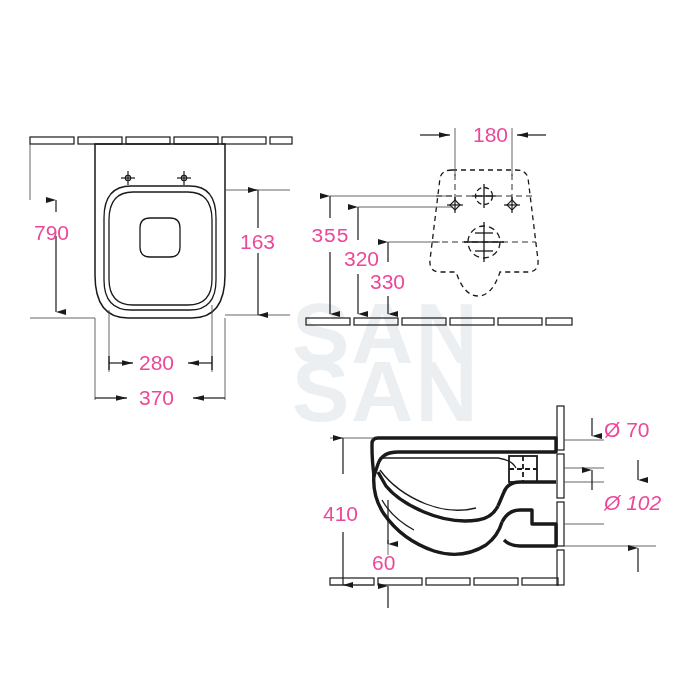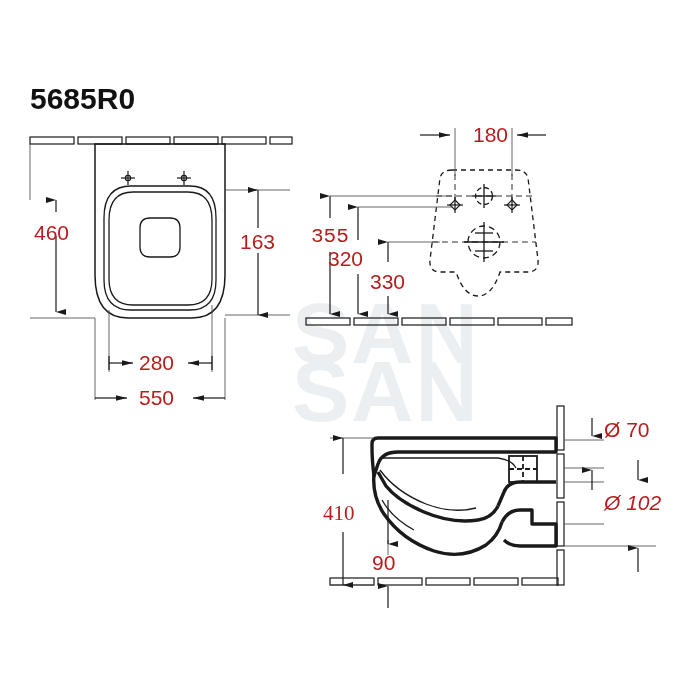--- a/index.html
+++ b/index.html
@@ -29,21 +29,21 @@
     left: 30px;
     top: 82px;
     font-size: 30px;
     font-weight: bold;
     color: #111111;
     letter-spacing: 0px;
     white-space: nowrap;
   }
   .dimlabel {
     position: absolute;
-    color: #b91c1c;
+    color: #ec4899;
     font-size: 21px;
     white-space: nowrap;
     line-height: 1;
   }
   .wm {
     position: absolute;
     color: #eceff1;
     font-size: 86px;
     font-weight: bold;
     letter-spacing: 2px;
@@ -53,21 +53,20 @@
   }
 </style>
 </head>
 <body>
 
 <div id="sheet">
 
   <div class="wm" style="left:292px; top:294px;">SAN</div>
   <div class="wm" style="left:292px; top:352px;">SAN</div>
 
-  <div id="title">5685R0</div>
 
   <svg id="drawing" viewBox="0 0 700 700">
     <defs>
       <marker id="arrDown" markerWidth="9" markerHeight="11" refX="4.5" refY="10" orient="auto-start-reverse" markerUnits="userSpaceOnUse">
         <path d="M4.5 10 L1.6 0 L7.4 0 Z" fill="#1a1a1a"></path>
       </marker>
       <marker id="arrEnd" markerWidth="12" markerHeight="8" refX="11" refY="4" orient="auto" markerUnits="userSpaceOnUse">
         <path d="M11 4 L0 1.2 L0 6.8 Z" fill="#1a1a1a"></path>
       </marker>
     </defs>
@@ -276,28 +275,28 @@
       </g>
 
       <g stroke-width="1.2">
         <line x1="638" y1="460" x2="638" y2="480" marker-end="url(#arrDown)"></line>
         <line x1="638" y1="572" x2="638" y2="548" marker-end="url(#arrDown)"></line>
       </g>
 
     </g>
   </svg>
 
-  <div class="dimlabel" style="left:34px; top:222px;">460</div>
+  <div class="dimlabel" style="left:34px; top:222px;">790</div>
   <div class="dimlabel" style="left:240px; top:231px;">163</div>
   <div class="dimlabel" style="left:139px; top:352px;">280</div>
-  <div class="dimlabel" style="left:139px; top:387px;">550</div>
+  <div class="dimlabel" style="left:139px; top:387px;">370</div>
 
   <div class="dimlabel" style="left:473px; top:124px;">180</div>
   <div class="dimlabel" style="left:311px; top:226px;font-family:Liberation Mono, monospace;">355</div>
-  <div class="dimlabel" style="left:328px; top:248px;">320</div>
+  <div class="dimlabel" style="left:344px; top:248px;">320</div>
   <div class="dimlabel" style="left:370px; top:271px;">330</div>
 
-  <div class="dimlabel" style="left:323px; top:503px;font-family:Liberation Serif, serif;">410</div>
-  <div class="dimlabel" style="left:372px; top:552px;">90</div>
+  <div class="dimlabel" style="left:323px; top:503px;">410</div>
+  <div class="dimlabel" style="left:372px; top:552px;">60</div>
   <div class="dimlabel" style="left:604px; top:419px;">Ø 70</div>
   <div class="dimlabel" style="left:604px; top:492px;font-style:italic;">Ø 102</div>
 
 </div>
 
 </body></html>

